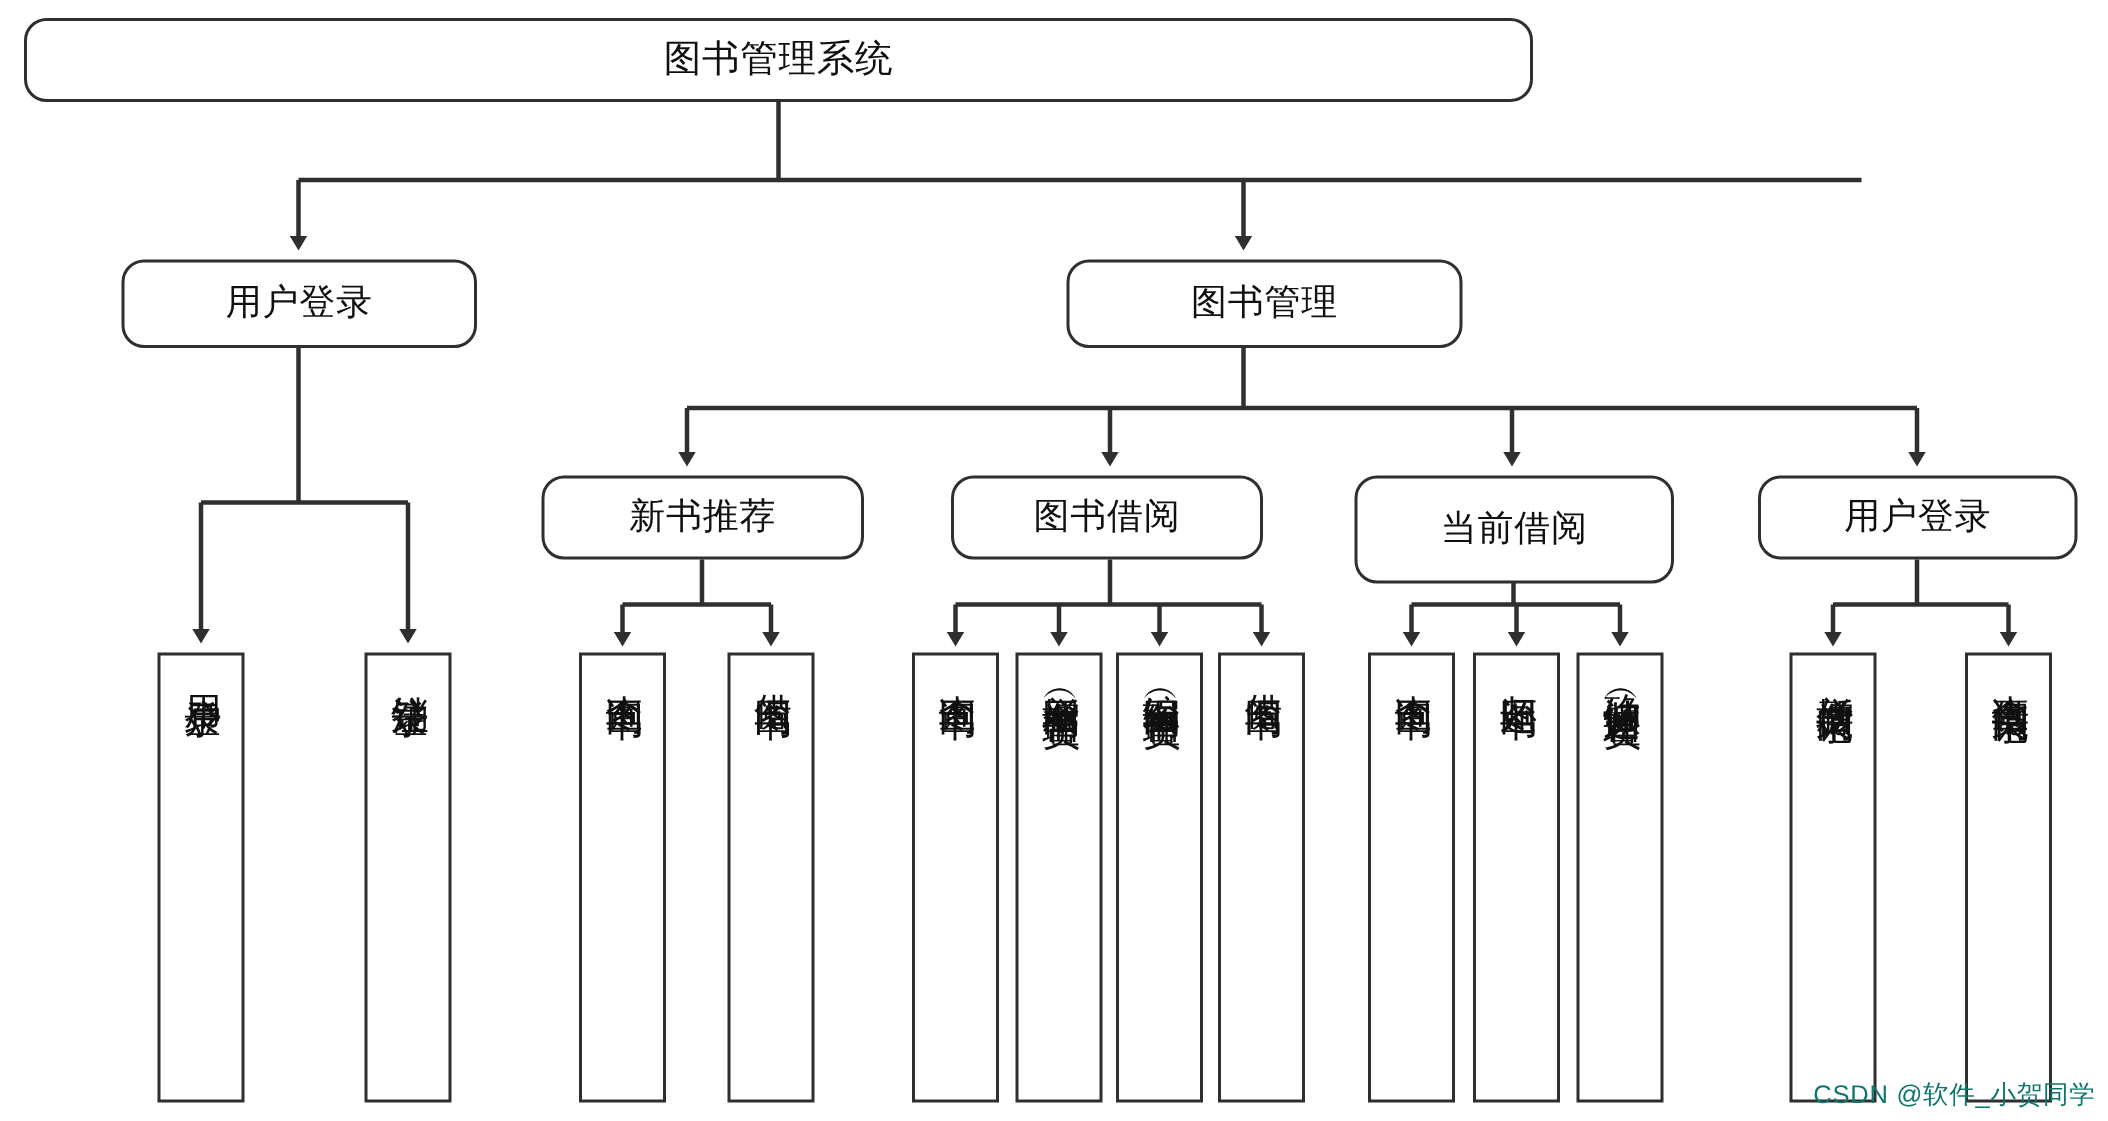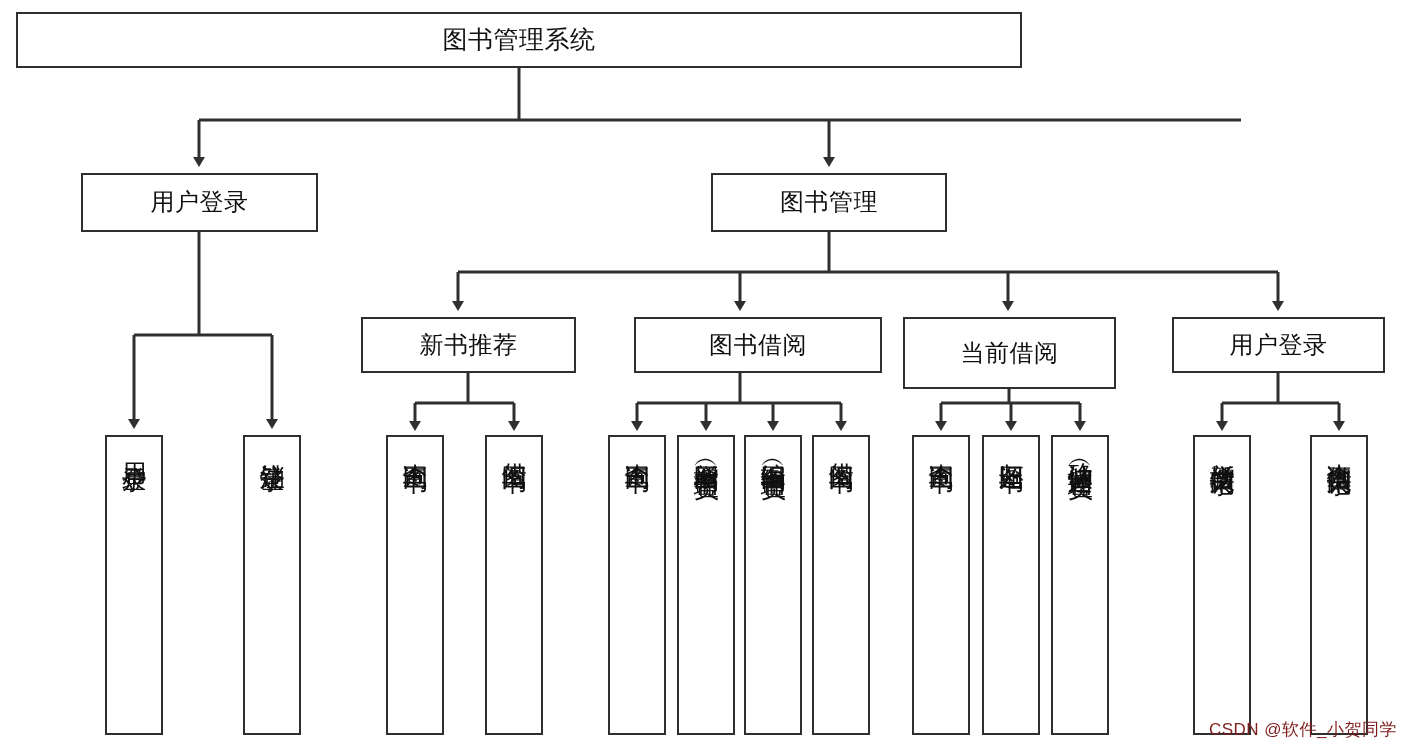--- a/index.html
+++ b/index.html
@@ -34,20 +34,21 @@
     display: flex;
     align-items: center;
     justify-content: center;
     text-align: center;
     color: #101010;
     line-height: 1.18;
   }
   .node.horiz {
     font-size: 24px;
     letter-spacing: 0.5px;
+    border-radius: 15px;
   }
   .node.vert {
     writing-mode: vertical-rl;
     text-orientation: upright;
     font-size: 25px;
     letter-spacing: 2px;
     padding: 6px 0;
     justify-content: flex-start;
     align-items: center;
   }
@@ -57,21 +58,21 @@
     display: block;
   }
   .node.root {
     font-size: 25px;
   }
   #watermark {
     position: absolute;
     right: 8px;
     bottom: 6px;
     font-size: 17px;
-    color: #7f1d1d;
+    color: #0f766e;
     letter-spacing: 0.5px;
     white-space: nowrap;
   }
 </style>
 </head>
 <body>
 
 <div id="canvas">
 
   <svg id="edges" viewBox="0 0 1405 747">
@@ -126,28 +127,28 @@
     </g>
   </svg>
 
   <div class="node horiz root" style="left:16px; top:12px; width:1006px; height:56px;">
     <span class="nodelabel">图书管理系统</span>
   </div>
 
   <div class="node horiz" style="left:81px; top:173px; width:237px; height:59px;">
     <span class="nodelabel">用户登录</span>
   </div>
-  <div class="node horiz" style="left:711px; top:173px; width:236px; height:59px;">
+  <div class="node horiz" style="left:711px; top:173px; width:264px; height:59px;">
     <span class="nodelabel">图书管理</span>
   </div>
 
   <div class="node horiz" style="left:361px; top:317px; width:215px; height:56px;">
     <span class="nodelabel">新书推荐</span>
   </div>
-  <div class="node horiz" style="left:634px; top:317px; width:248px; height:56px;">
+  <div class="node horiz" style="left:634px; top:317px; width:208px; height:56px;">
     <span class="nodelabel">图书借阅</span>
   </div>
   <div class="node horiz" style="left:903px; top:317px; width:213px; height:72px;">
     <span class="nodelabel">当前借阅</span>
   </div>
   <div class="node horiz" style="left:1172px; top:317px; width:213px; height:56px;">
     <span class="nodelabel">用户登录</span>
   </div>
 
   <div class="node vert" style="left:105px; top:435px; width:58px; height:300px;">

